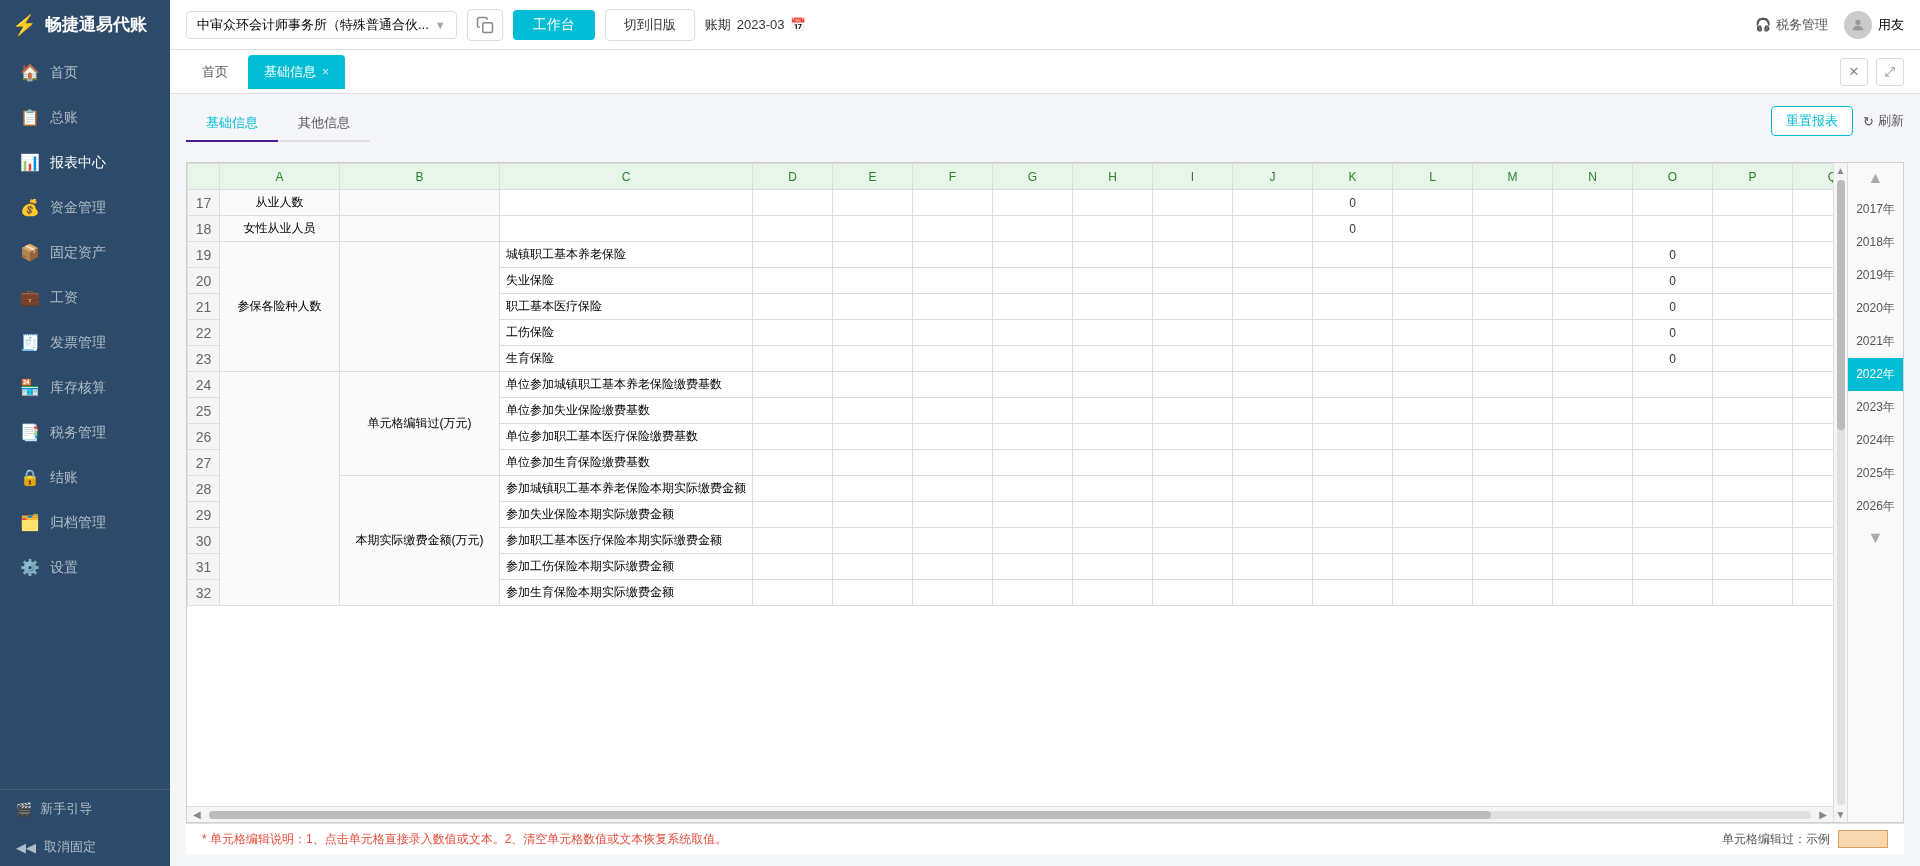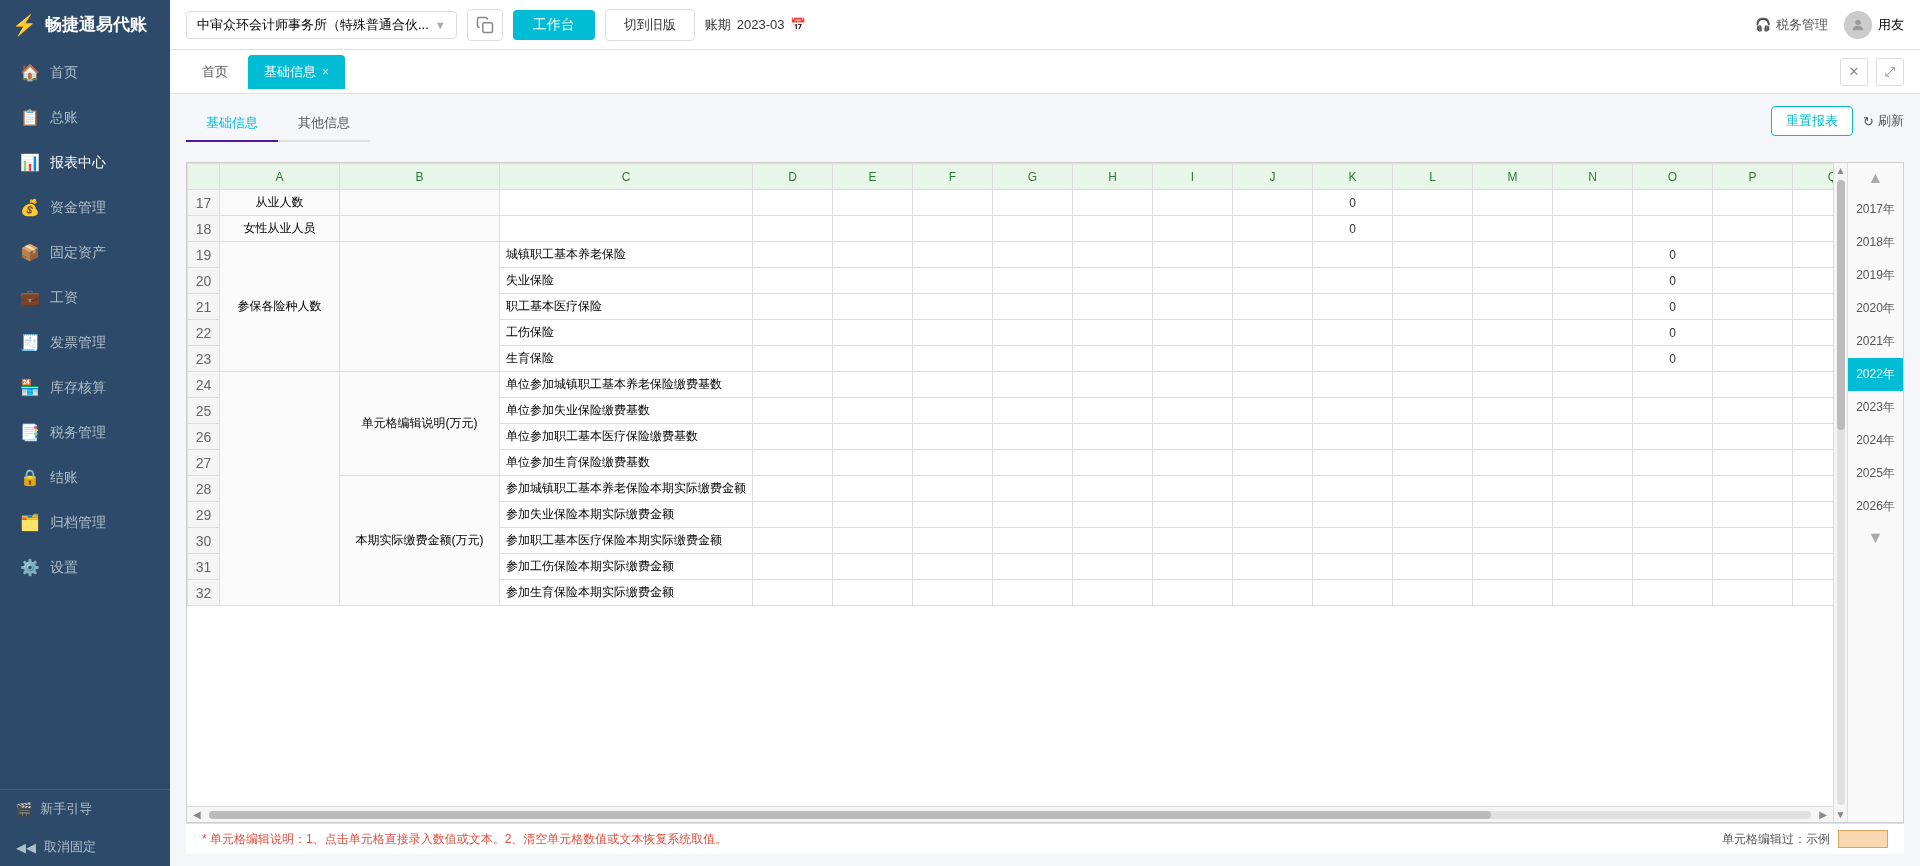--- a/index.html
+++ b/index.html
@@ -478,21 +478,21 @@
                     <td class="data-col value-cell"></td>
                     <td class="data-col value-cell"></td>
                     <td class="data-col value-cell"></td>
                     <td class="data-col value-cell zero-cell">0</td>
                     <td class="data-col value-cell"></td>
                     <td class="data-col value-cell"></td>
                   </tr>
                   <tr>
                     <td class="row-num">24</td>
                     <td class="col-a" rowspan="9"></td>
-                    <td class="col-b" rowspan="4">单元格编辑说明(万元)</td>
+                    <td class="col-b" rowspan="4">单元格编辑过(万元)</td>
                     <td class="col-c">单位参加城镇职工基本养老保险缴费基数</td>
                     <td class="data-col value-cell"></td>
                     <td class="data-col value-cell"></td>
                     <td class="data-col value-cell"></td>
                     <td class="data-col value-cell"></td>
                     <td class="data-col value-cell"></td>
                     <td class="data-col value-cell"></td>
                     <td class="data-col value-cell"></td>
                     <td class="data-col value-cell"></td>
                     <td class="data-col value-cell"></td>

